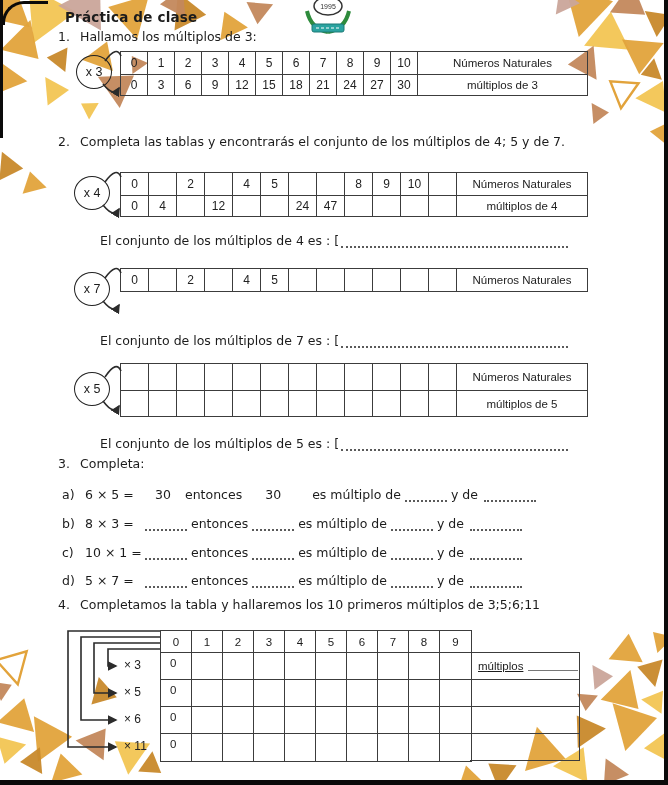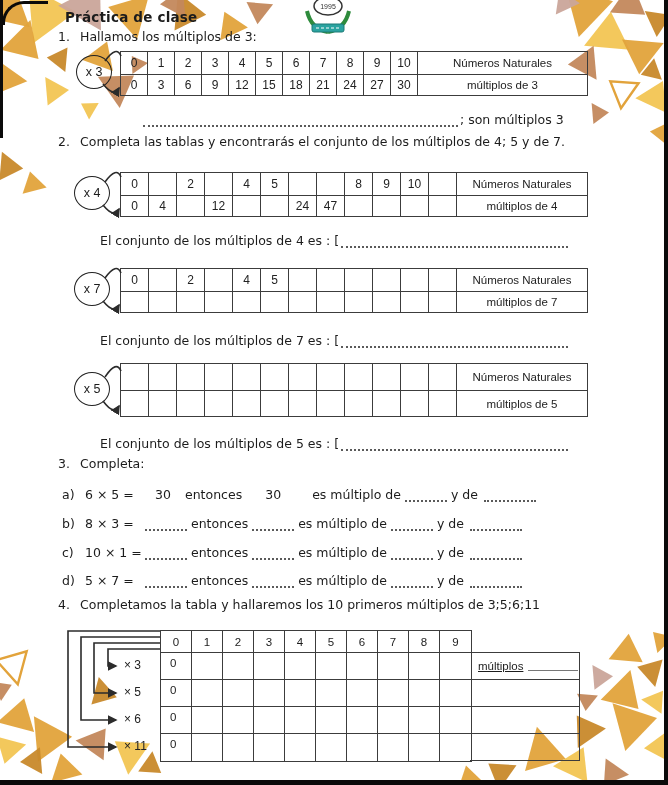--- a/index.html
+++ b/index.html
@@ -183,24 +183,20 @@
             <div class="cell">18</div>
             <div class="cell">21</div>
             <div class="cell">24</div>
             <div class="cell">27</div>
             <div class="cell">30</div>
           </div>
         <div class="rlabel">múltiplos de 3</div>
       </div>
     </div>
 
-    <div class="abs" style="left:143px;top:112px;display:flex;align-items:flex-end;font-size:12.5px;">
-      <span class="dots" style="width:315px;"></span>
-      <span style="margin-left:2px;">;  son múltiplos 3</span>
-    </div>
 
     <div class="abs qline" style="left:58px;top:134px;">
       <span class="qnum">2.</span>
       <span>Completa las tablas y encontrarás el conjunto de los múltiplos de 4; 5 y de 7.</span>
     </div>
 
     <div class="mcircle" style="left:74px;top:176px;">x 4</div>
     <div class="mtable c12 h21" style="left:120px;top:172px;width:468px;">
       <div class="mrow">
         <div class="cells">
@@ -254,37 +250,20 @@
             <div class="cell">4</div>
             <div class="cell">5</div>
             <div class="cell"></div>
             <div class="cell"></div>
             <div class="cell"></div>
             <div class="cell"></div>
             <div class="cell"></div>
             <div class="cell"></div>
           </div>
         <div class="rlabel">Números Naturales</div>
-      </div>
-      <div class="mrow">
-        <div class="cells">
-            <div class="cell"></div>
-            <div class="cell"></div>
-            <div class="cell"></div>
-            <div class="cell"></div>
-            <div class="cell"></div>
-            <div class="cell"></div>
-            <div class="cell"></div>
-            <div class="cell"></div>
-            <div class="cell"></div>
-            <div class="cell"></div>
-            <div class="cell"></div>
-            <div class="cell"></div>
-          </div>
-        <div class="rlabel">múltiplos de 7</div>
       </div>
     </div>
 
     <div class="setline" style="left:100px;top:333px;">
       <span>El conjunto de los múltiplos de 7 es : [</span>
       <span class="dots"></span>
     </div>
 
     <div class="mcircle" style="left:74px;top:372px;">x 5</div>
     <div class="mtable c12 h26" style="left:120px;top:363px;width:468px;">

